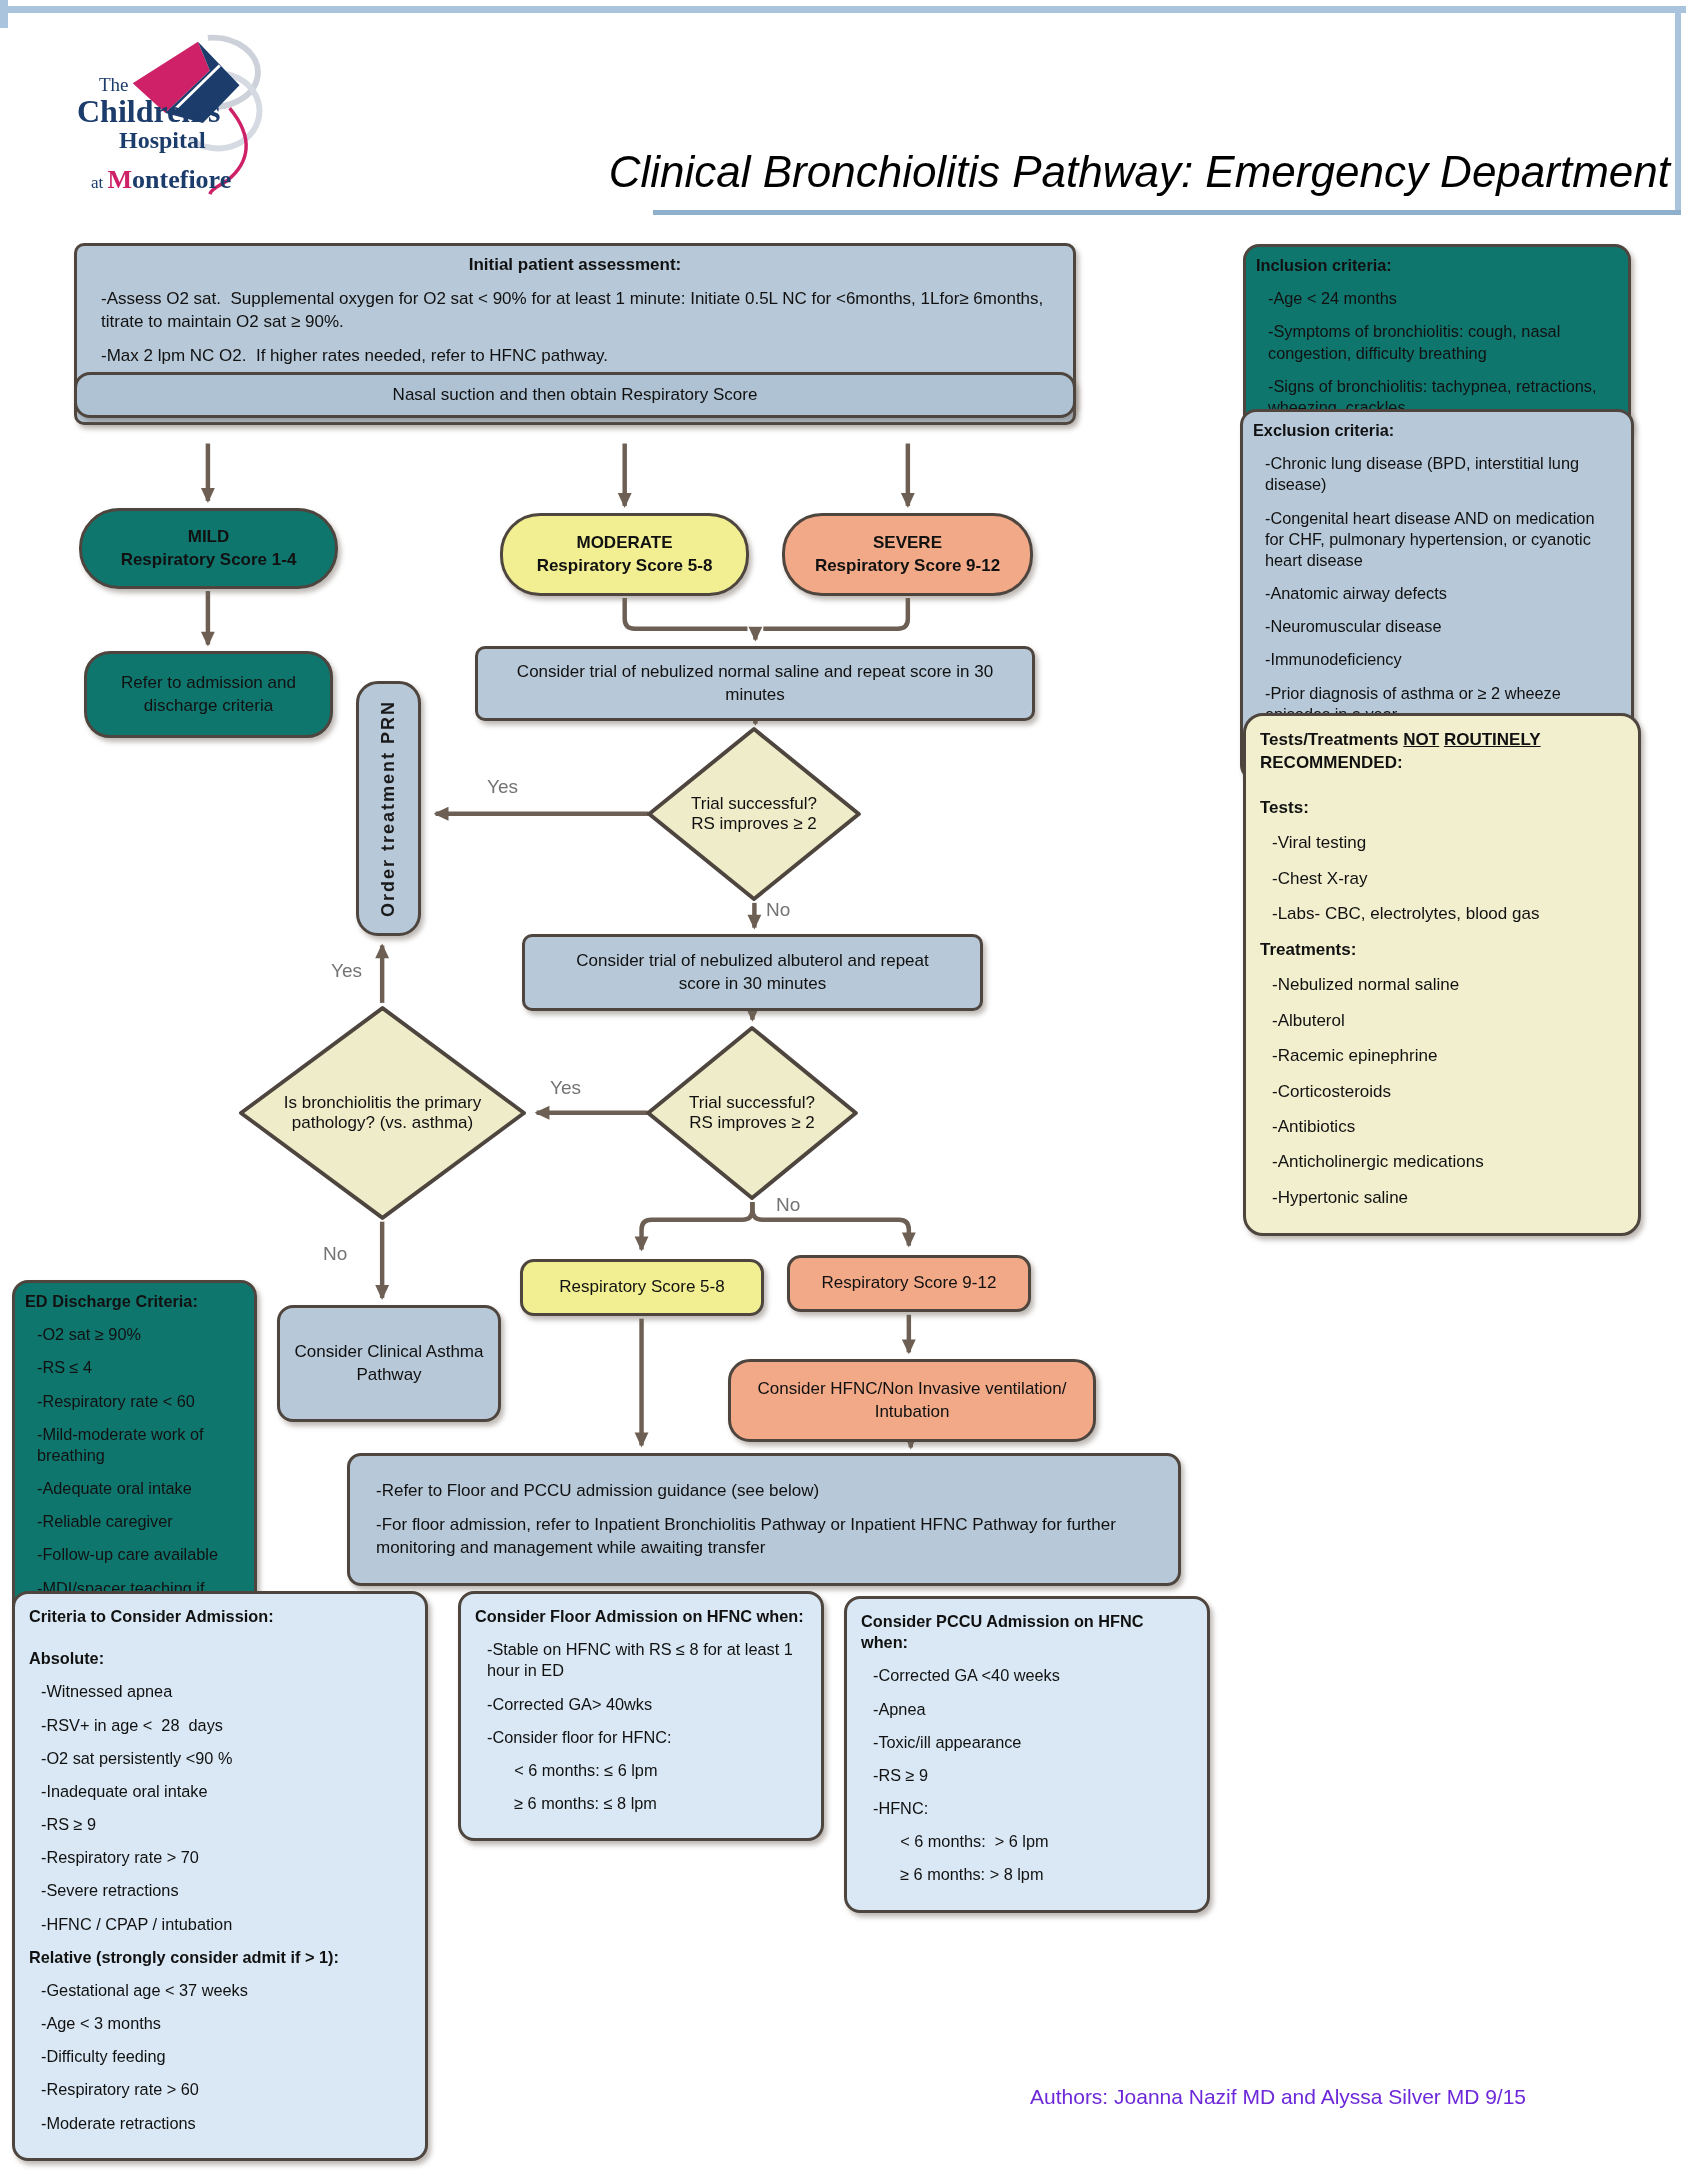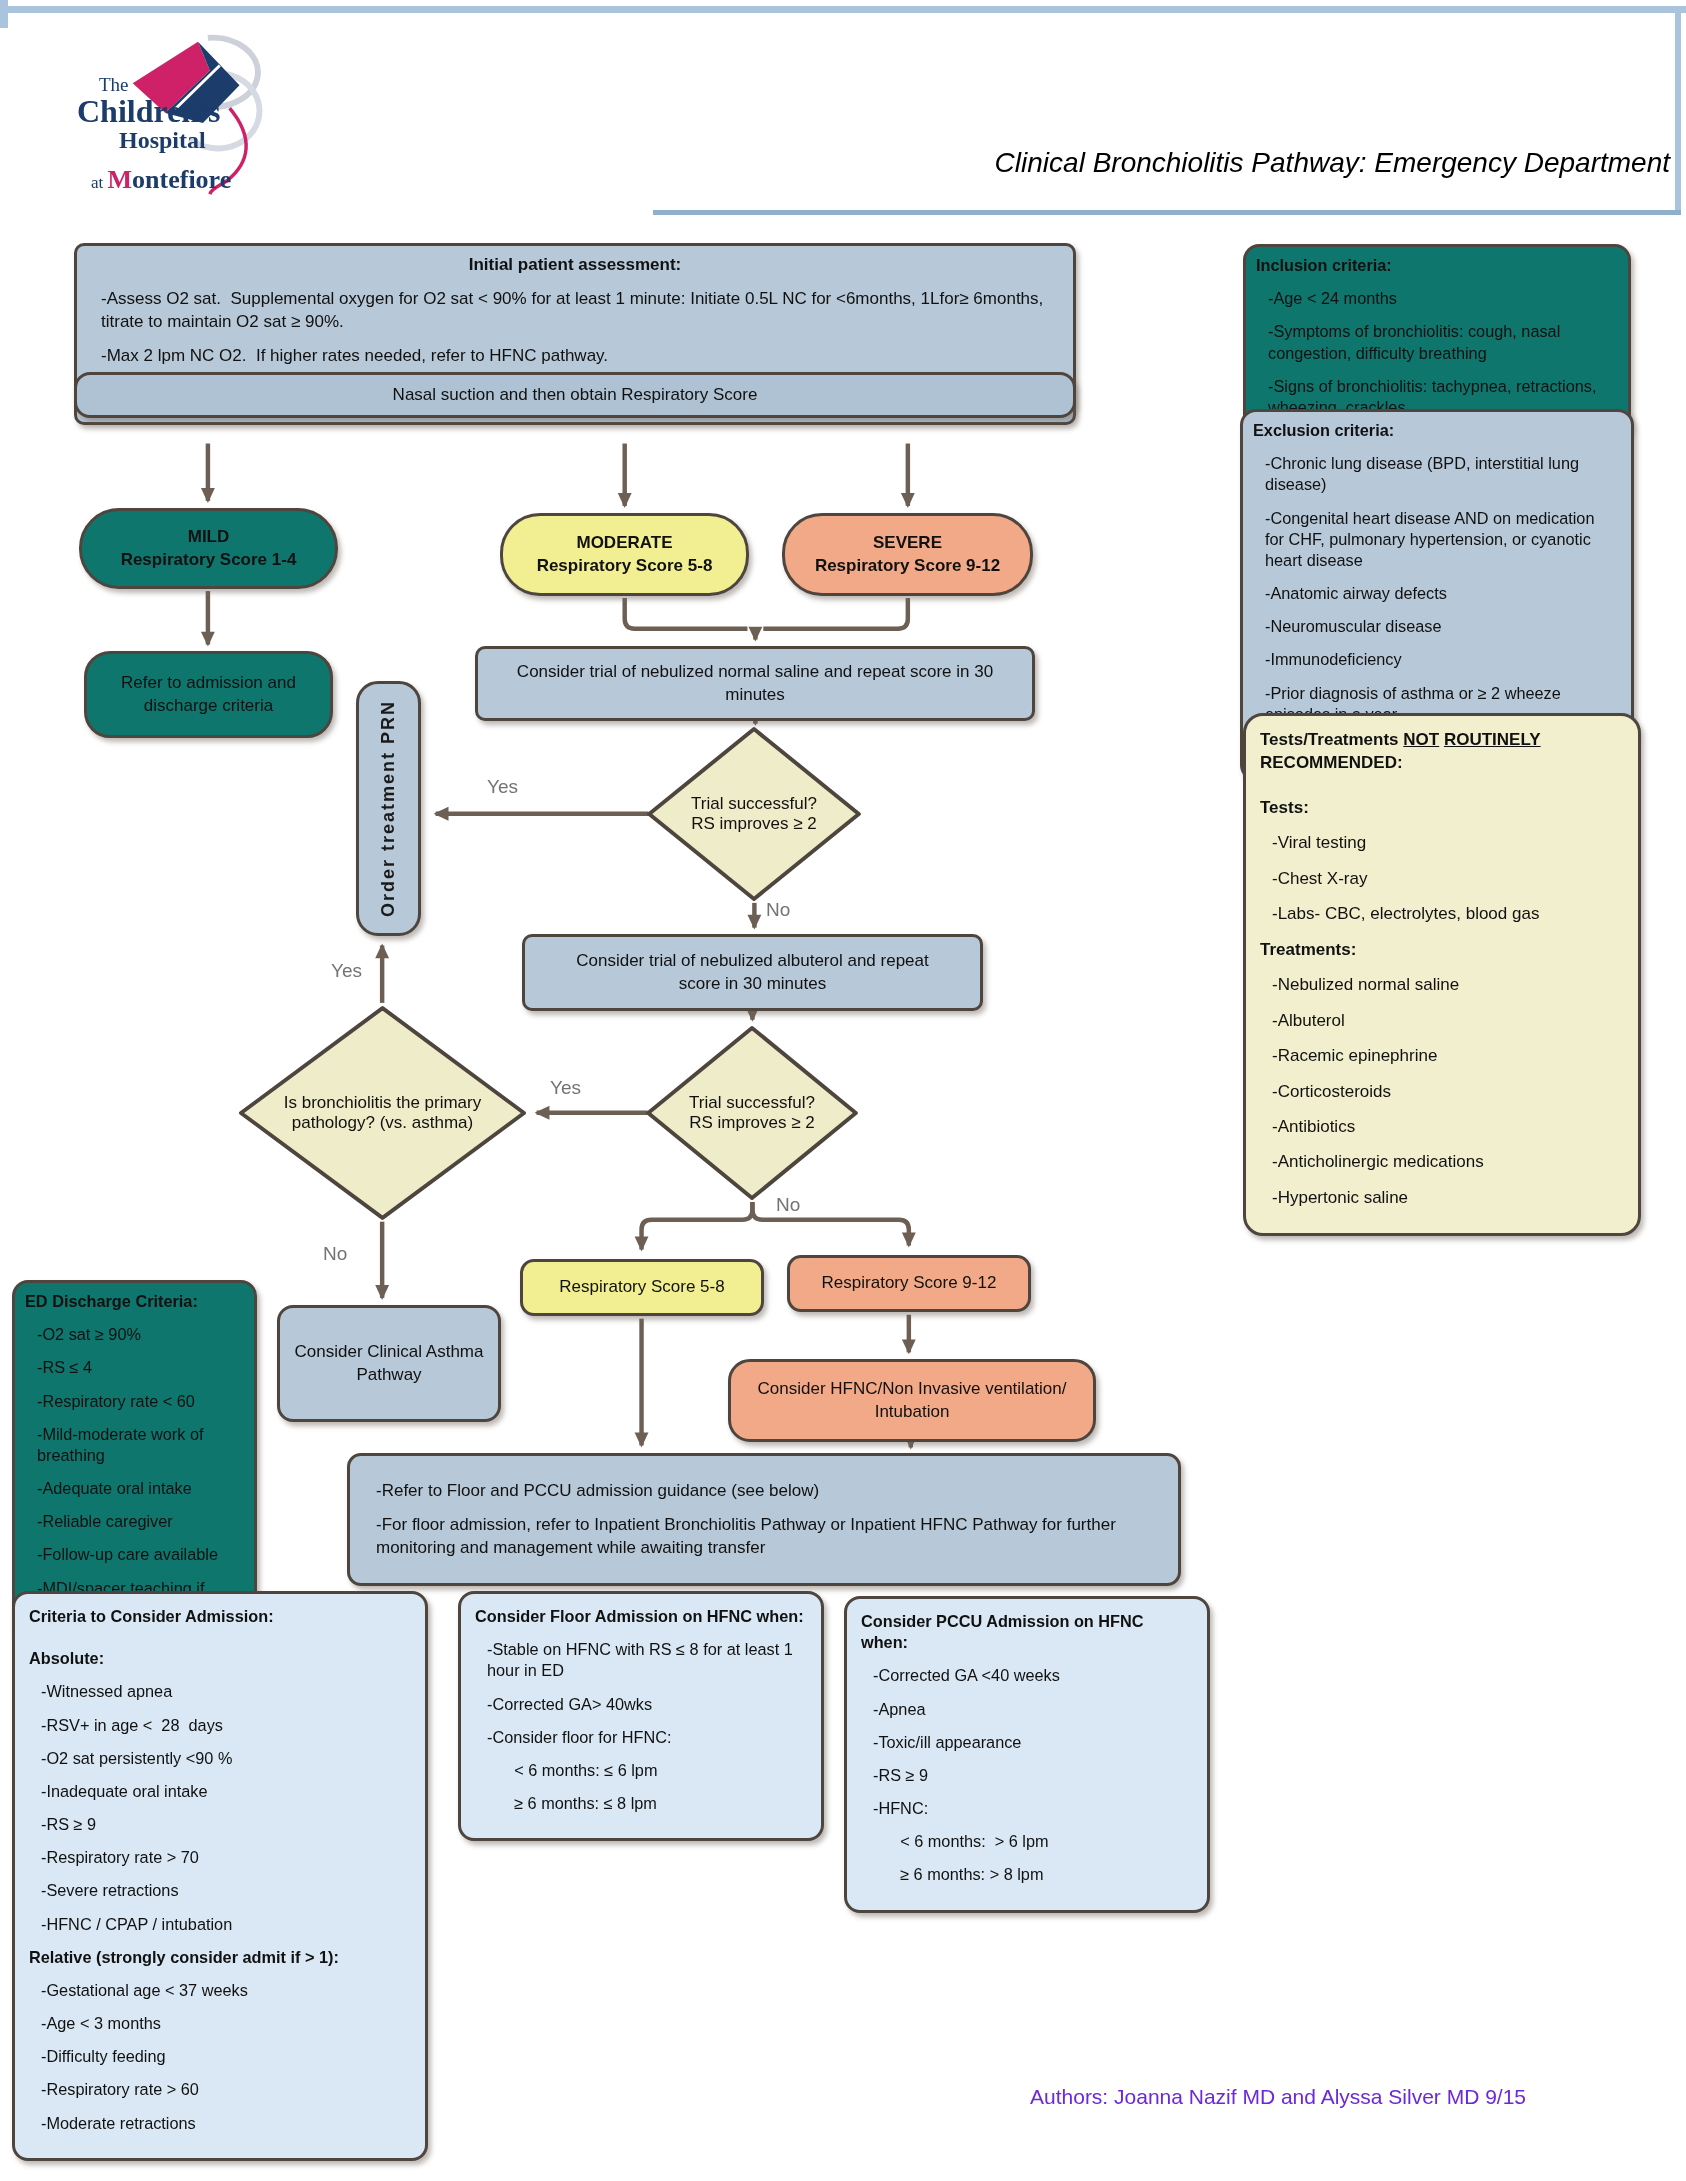--- a/index.html
+++ b/index.html
@@ -1,19 +1,19 @@
 <!DOCTYPE html>
 <html><head>
 <meta charset="utf-8">
 <style>
   html,body{margin:0;padding:0;background:#fff;}
   #page{position:relative;width:1686px;height:2181px;background:#fff;overflow:hidden;
         font-family:"Liberation Sans",sans-serif;color:#111;}
   .deco{position:absolute;}
-  #title{position:absolute;right:16px;top:147px;font-size:28px;font-style:italic;color:#000;
+  #title{position:absolute;right:16px;top:147px;font-size:44px;font-style:italic;color:#000;
          font-family:"Liberation Sans",sans-serif;white-space:nowrap;}
   
   .box{position:absolute;box-sizing:border-box;border:3px solid #4e453e;border-radius:10px;
        box-shadow:3px 4px 5px rgba(110,100,92,.45);font-size:17px;line-height:1.32;padding:8px 12px;}
   .center{display:flex;align-items:center;justify-content:center;text-align:center;}
   .prelines{white-space:pre-line;}
   .prewrap{white-space:pre-wrap;}
   .bold{font-weight:bold;}
   .fill-blue{background:#b7c8d8;}
   .fill-bluebar{background:#aec2d4;}

